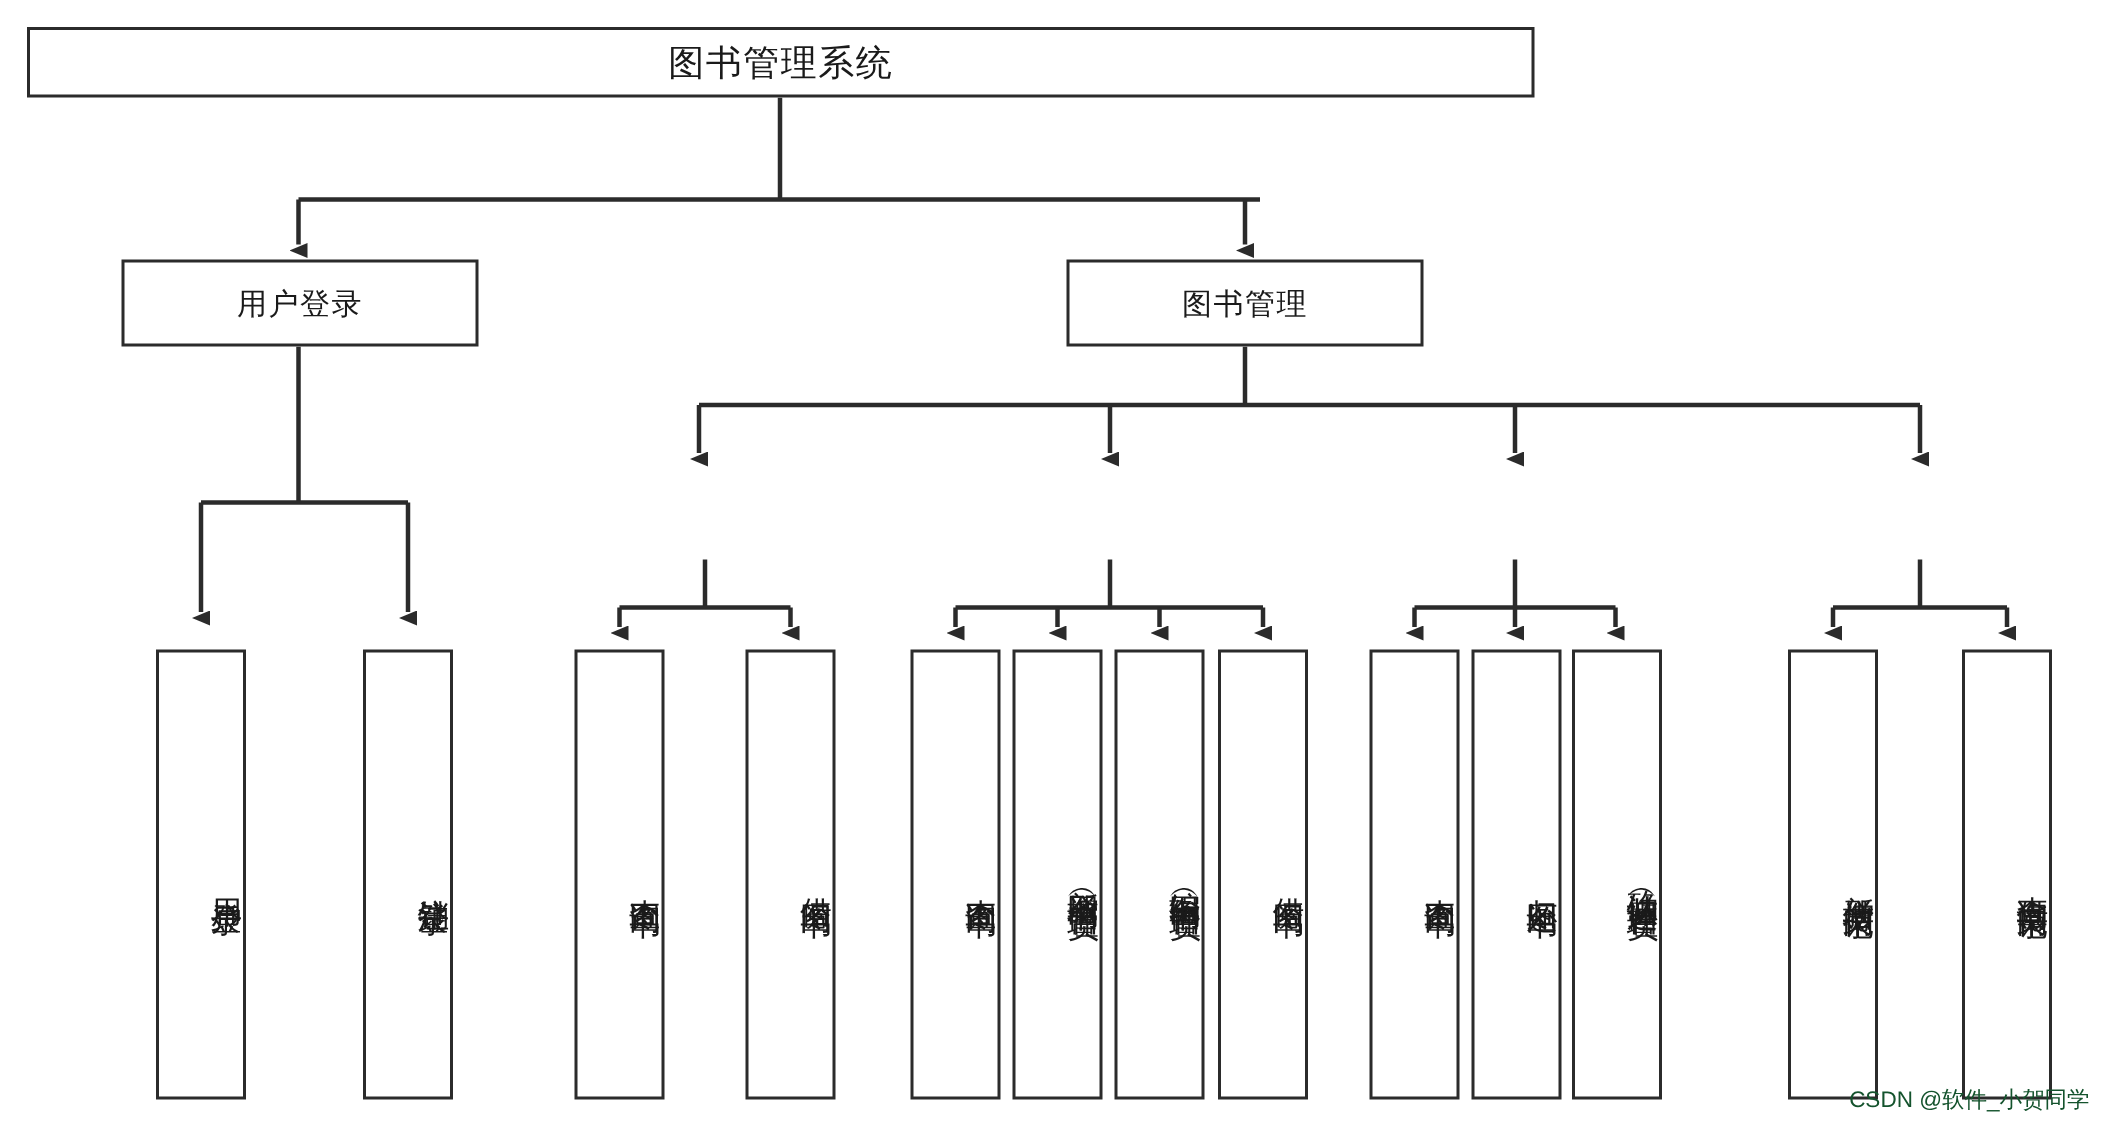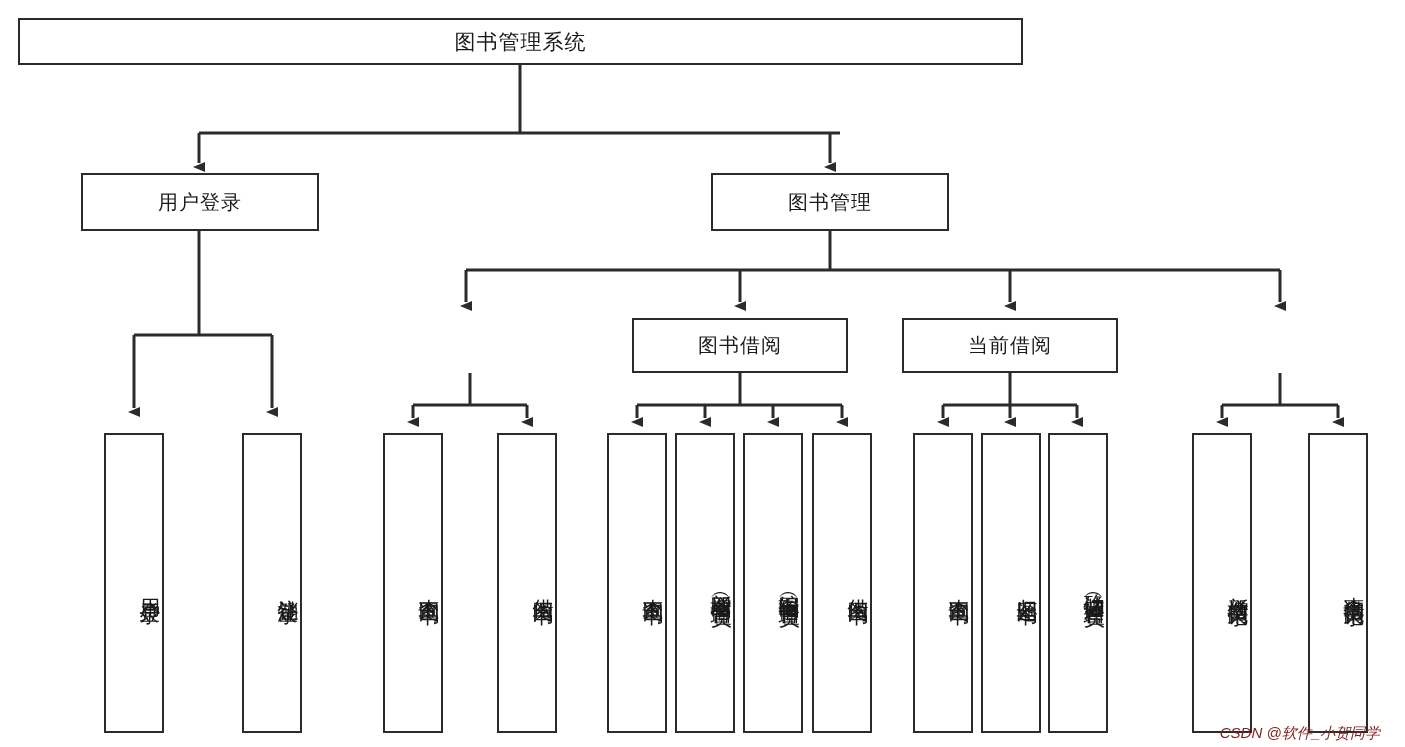--- a/index.html
+++ b/index.html
@@ -45,30 +45,29 @@
     letter-spacing: 2px;
     align-items: flex-start;
     justify-content: center;
     padding-top: 6px;
   }
   .node.vert span {
     writing-mode: vertical-rl;
     text-orientation: upright;
     display: block;
   }
-  .node.root { font-size: 21px; }
+  .node.root { font-size: 24px; }
   .watermark {
     position: absolute;
-    right: 25px;
+    right: 12px;
     bottom: 4px;
     font-size: 15px;
-    color: #7f1d1d;
+    color: #14532d;
     white-space: nowrap;
     font-family: "Liberation Sans", "DejaVu Sans", sans-serif;
-    font-style: italic;
   }
 </style>
 </head>
 <body>
 
 <div id="canvas">
 
   <svg class="wires" viewBox="0 0 1405 747">
     <defs>
       <marker id="arrow" markerWidth="10" markerHeight="12" refX="1" refY="6" orient="auto" markerUnits="userSpaceOnUse">
@@ -123,26 +122,20 @@
     <span>图书管理系统</span>
   </div>
 
   <div class="node horiz" style="left:81px; top:173px; width:238px; height:58px;">
     <span>用户登录</span>
   </div>
   <div class="node horiz" style="left:711px; top:173px; width:238px; height:58px;">
     <span>图书管理</span>
   </div>
 
-  <div class="node horiz" style="left:632px; top:318px; width:216px; height:55px;">
-    <span>图书借阅</span>
-  </div>
-  <div class="node horiz" style="left:902px; top:318px; width:216px; height:55px;">
-    <span>当前借阅</span>
-  </div>
 
   <div class="node vert" style="left:104px; top:433px; width:60px; height:300px;">
     <span>用户登录</span>
   </div>
   <div class="node vert" style="left:242px; top:433px; width:60px; height:300px;">
     <span>注销登录</span>
   </div>
 
   <div class="node vert" style="left:383px; top:433px; width:60px; height:300px;">
     <span>查询图书</span>

